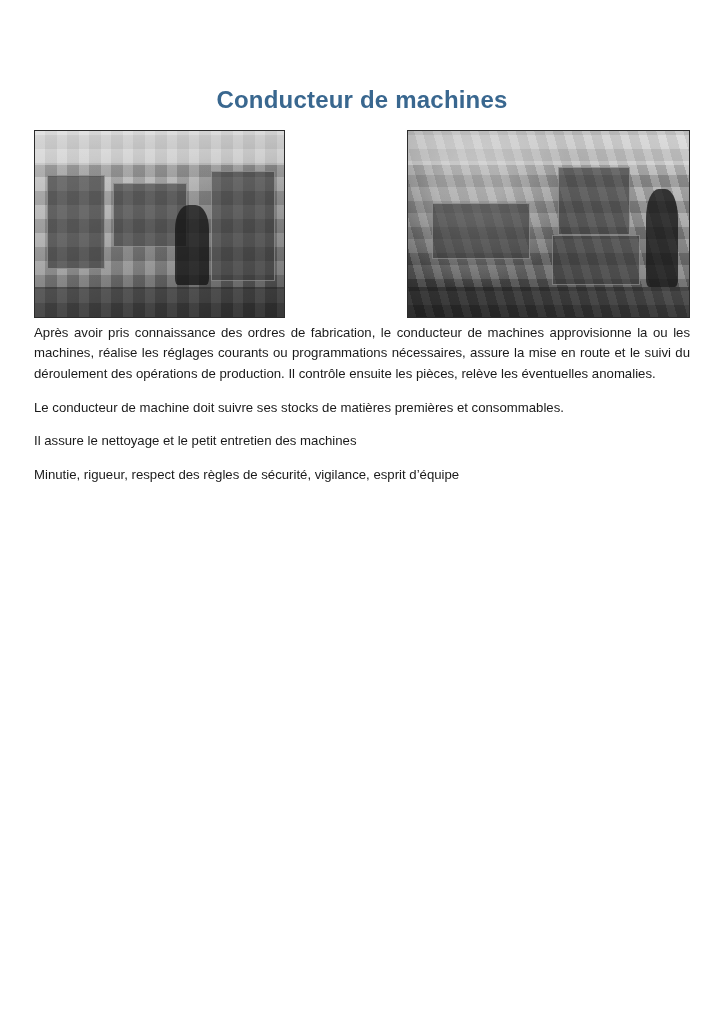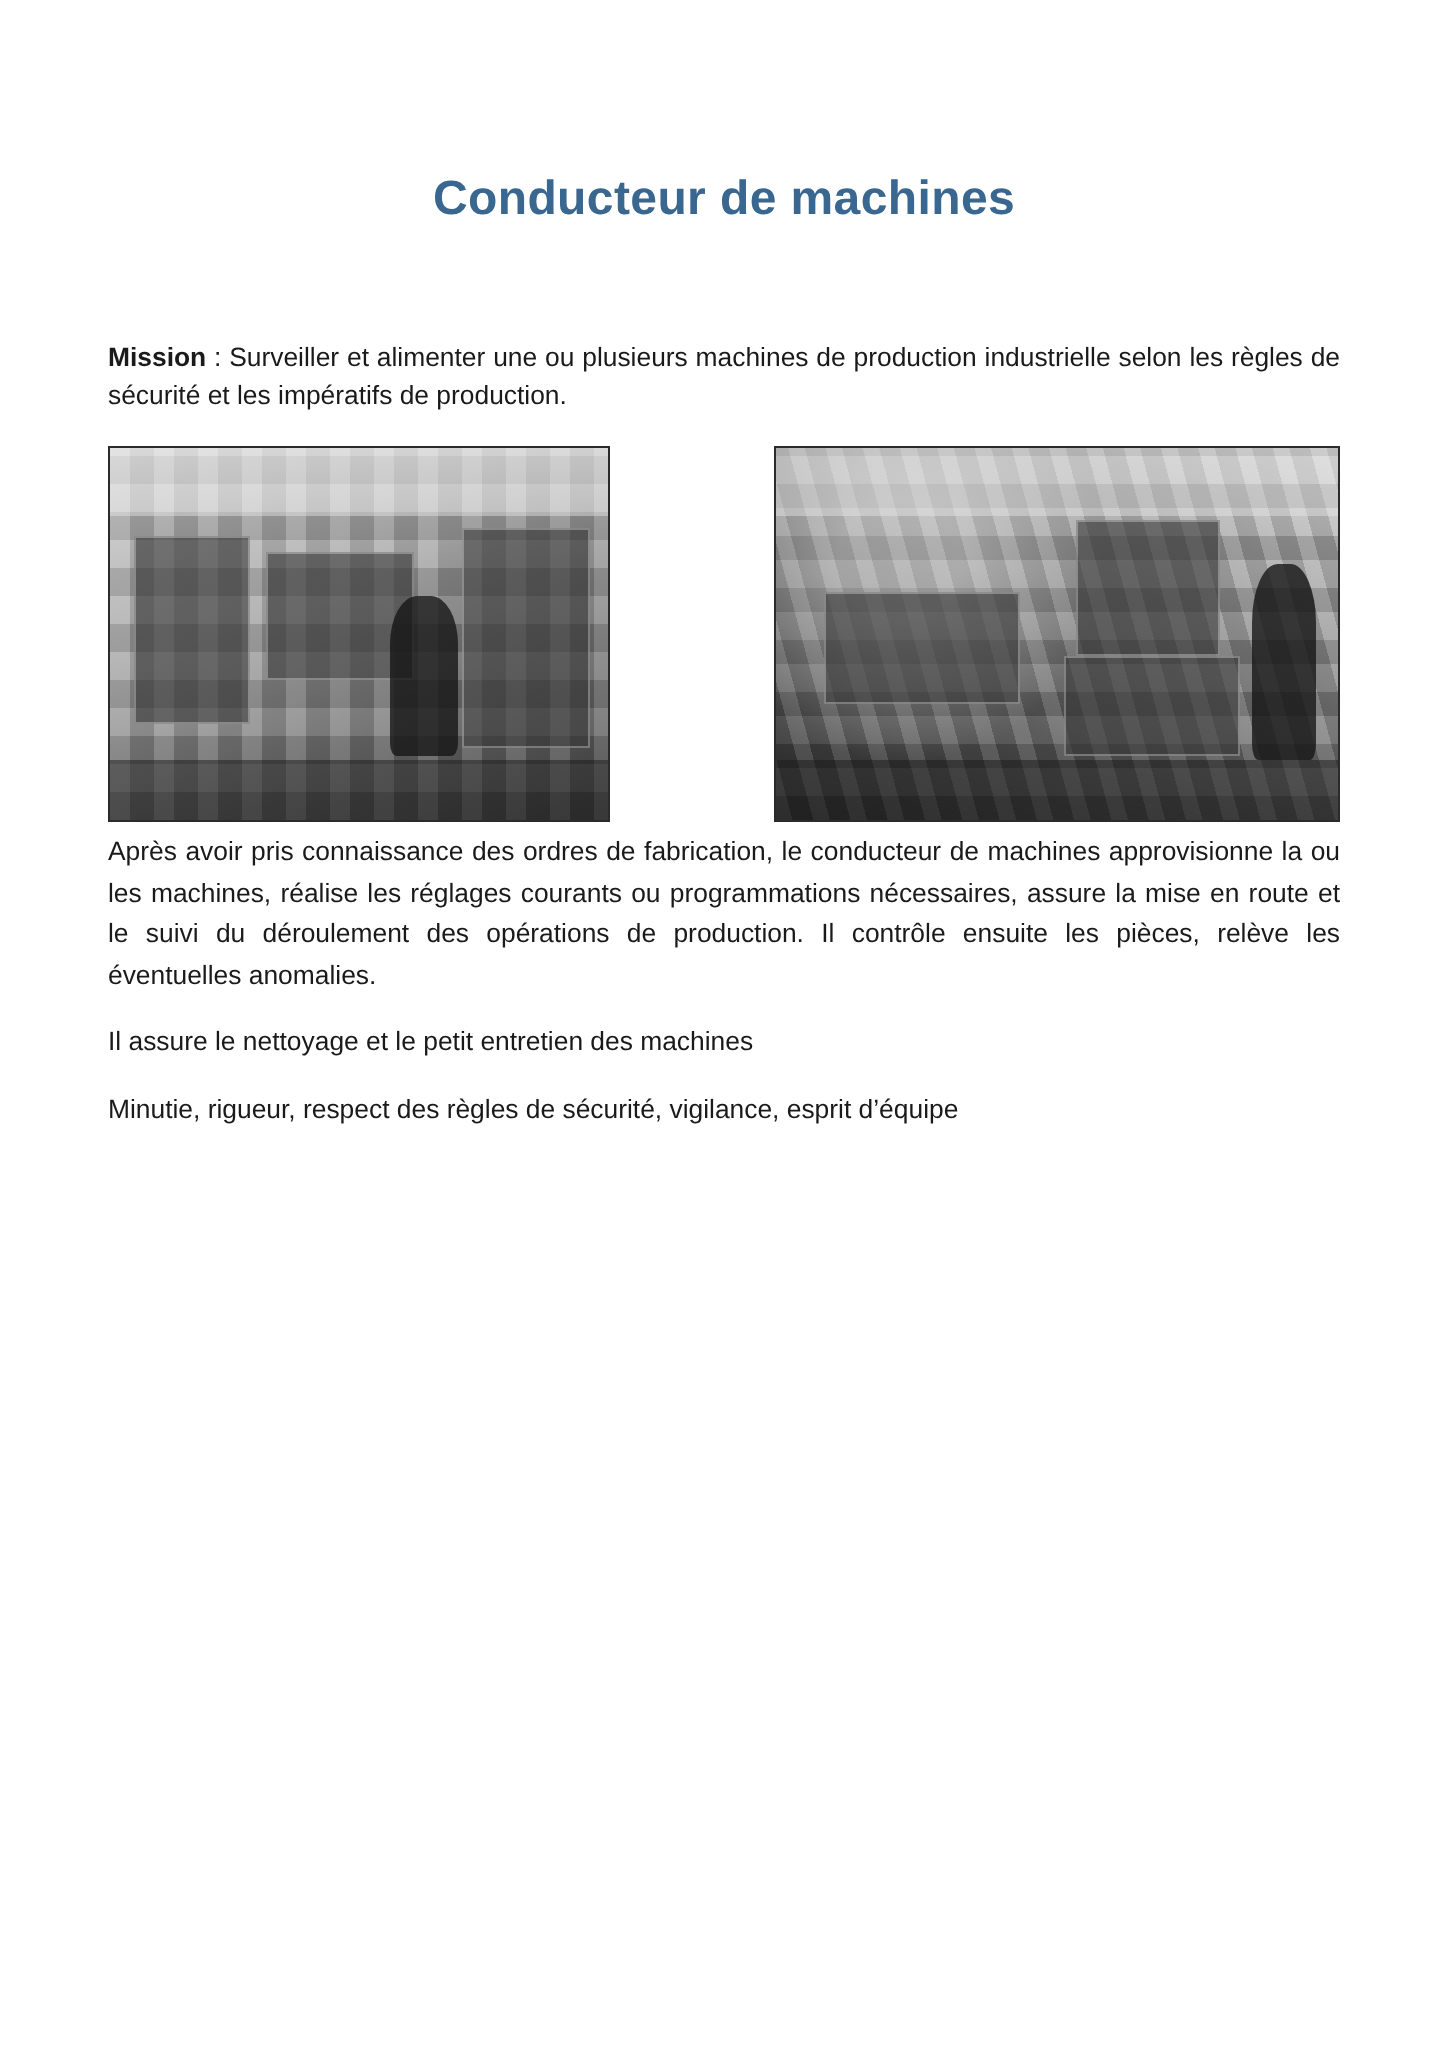--- a/index.html
+++ b/index.html
@@ -12,21 +12,21 @@
     height: 1024px;
     font-family: "Liberation Sans", sans-serif;
     color: #1a1a1a;
     position: relative;
     overflow: hidden;
   }
   .page {
     width: 724px;
     height: 1024px;
     box-sizing: border-box;
-    padding: 0 54px;
+    padding: 0 34px;
     position: relative;
     background: #fff;
   }
   .doc-title {
     text-align: center;
     font-size: 24px;
     font-weight: bold;
     color: #39678f;
     margin: 0;
     padding-top: 86px;
@@ -115,23 +115,20 @@
     line-height: 1.5;
   }
 </style>
 </head>
 <body>
 
 <div class="page">
 
   <h1 class="doc-title" style="color: rgb(57, 103, 143);">Conducteur de machines</h1>
 
-  <p class="mission-block">
-    <span class="mission-label">Mission</span><span> : </span><span>Surveiller et alimenter une ou plusieurs machines de production industrielle selon les règles de sécurité et les impératifs de production.</span>
-  </p>
 
   <div class="figures">
 
     <div class="figure fig-left">
       <div class="ph"></div>
       <div class="ph-band top"></div>
       <div class="ph-band bot"></div>
       <div class="ph-box" style="left:12px; top:44px; width:56px; height:92px;"></div>
       <div class="ph-box" style="left:78px; top:52px; width:72px; height:62px;"></div>
       <div class="ph-box" style="left:176px; top:40px; width:62px; height:108px;"></div>
@@ -146,19 +143,20 @@
       <div class="ph-box" style="left:144px; top:104px; width:86px; height:48px;"></div>
       <div class="ph-box" style="left:24px; top:72px; width:96px; height:54px;"></div>
       <div class="ph-figurine" style="left:238px; top:58px; width:32px; height:98px;"></div>
     </div>
 
   </div>
 
 
   <p class="body-para">Après avoir pris connaissance des ordres de fabrication, le conducteur de machines approvisionne la ou les machines, réalise les réglages courants ou programmations nécessaires, assure la mise en route et le suivi du déroulement des opérations de production. Il contrôle ensuite les pièces, relève les éventuelles anomalies.</p>
 
+  <p class="body-para">Le conducteur de machine doit suivre ses stocks de matières premières et consommables.</p>
 
   <p class="body-para tight">Il assure le nettoyage et le petit entretien des machines</p>
 
 
   <p class="competences-text">Minutie, rigueur, respect des règles de sécurité, vigilance, esprit d’équipe</p>
 
 </div>
 
 </body></html>

